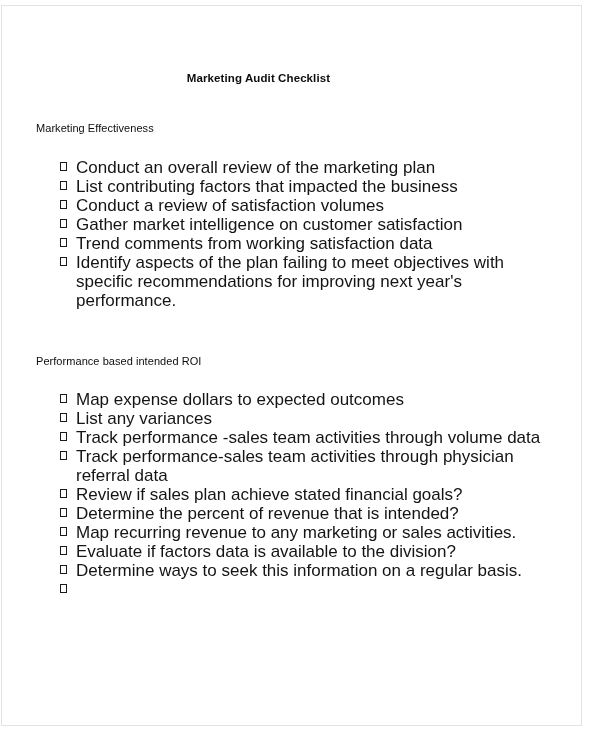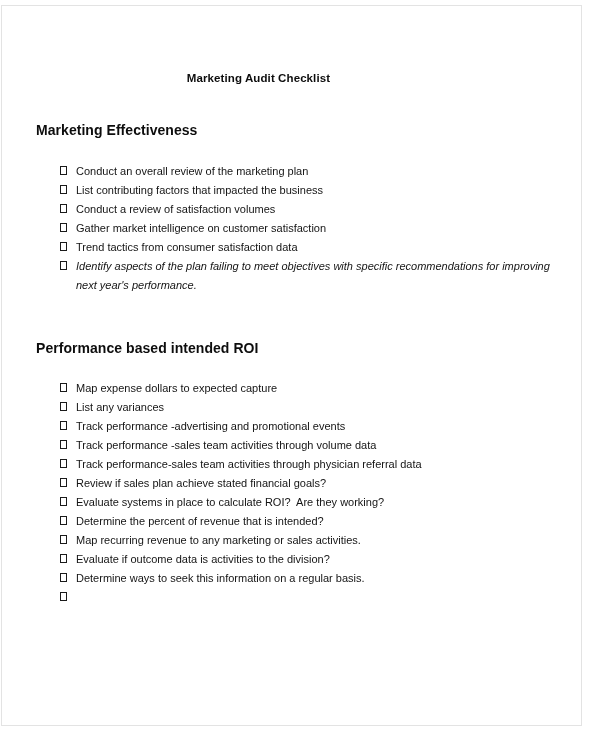--- a/index.html
+++ b/index.html
@@ -36,22 +36,22 @@
     padding-top: 66px;
     padding-right: 66px;
     color: #0d0d0d;
   }
 
   .section {
     margin: 0;
   }
 
   .section-heading {
-    font-size: 14px;
-    font-weight: bold;
+    font-size: 11px;
+    font-weight: normal;
     color: #0d0d0d;
     margin: 0;
     padding-left: 34px;
     letter-spacing: 0.05px;
   }
 
   .section-1 .section-heading { padding-top: 38px; }
   .section-2 .section-heading { padding-top: 45px; }
 
   .check-list {
@@ -60,39 +60,38 @@
     padding: 0;
   }
 
   .section-1 .check-list { padding-top: 24px; }
   .section-2 .check-list { padding-top: 23px; }
 
   .check-item {
     position: relative;
     padding-left: 74px;
     padding-right: 22px;
-    font-size: 11px;
+    font-size: 17px;
     line-height: 19px;
     color: #141414;
     margin: 0;
   }
 
   .check-item .box {
     position: absolute;
     left: 58px;
     top: 4px;
     width: 7px;
     height: 9px;
     border: 1.4px solid #1a1a1a;
     box-sizing: border-box;
     background: #ffffff;
   }
 
   .check-item.italic .label {
-    font-style: italic;
   }
 
   .label {
     display: inline;
     white-space: pre-wrap;
   }
 </style>
 </head>
 <body>
 
@@ -114,71 +113,66 @@
       <li class="check-item">
         <span class="box"></span>
         <span class="label">Conduct a review of satisfaction volumes</span>
       </li>
       <li class="check-item">
         <span class="box"></span>
         <span class="label">Gather market intelligence on customer satisfaction</span>
       </li>
       <li class="check-item">
         <span class="box"></span>
-        <span class="label">Trend tactics from consumer satisfaction data</span>
+        <span class="label">Trend comments from working satisfaction data</span>
       </li>
       <li class="check-item italic">
         <span class="box"></span>
         <span class="label">Identify aspects of the plan failing to meet objectives with specific recommendations for improving next year's performance.</span>
       </li>
     </ul>
   </div>
 
   <div class="section section-2">
     <h2 class="section-heading">Performance based intended ROI</h2>
     <ul class="check-list">
       <li class="check-item">
         <span class="box"></span>
-        <span class="label">Map expense dollars to expected capture</span>
+        <span class="label">Map expense dollars to expected outcomes</span>
       </li>
       <li class="check-item">
         <span class="box"></span>
         <span class="label">List any variances</span>
-      </li>
-      <li class="check-item">
-        <span class="box"></span>
-        <span class="label">Track performance -advertising and promotional events</span>
       </li>
       <li class="check-item">
         <span class="box"></span>
         <span class="label">Track performance -sales team activities through volume data</span>
       </li>
       <li class="check-item">
         <span class="box"></span>
         <span class="label">Track performance-sales team activities through physician referral data</span>
       </li>
       <li class="check-item">
         <span class="box"></span>
         <span class="label">Review if sales plan achieve stated financial goals?</span>
       </li>
       <li class="check-item">
         <span class="box"></span>
-        <span class="label">Evaluate systems in place to calculate ROI?  Are they working?</span>
       </li>
       <li class="check-item">
         <span class="box"></span>
         <span class="label">Determine the percent of revenue that is intended?</span>
       </li>
       <li class="check-item">
         <span class="box"></span>
         <span class="label">Map recurring revenue to any marketing or sales activities.</span>
       </li>
       <li class="check-item">
         <span class="box"></span>
-        <span class="label">Evaluate if outcome data is activities to the division?</span>
+        <span class="label">Evaluate if factors data is available to the division?</span>
       </li>
       <li class="check-item">
         <span class="box"></span>
         <span class="label">Determine ways to seek this information on a regular basis.</span>
       </li>
       <li class="check-item">
         <span class="box"></span>
       </li>
     </ul>
   </div>

